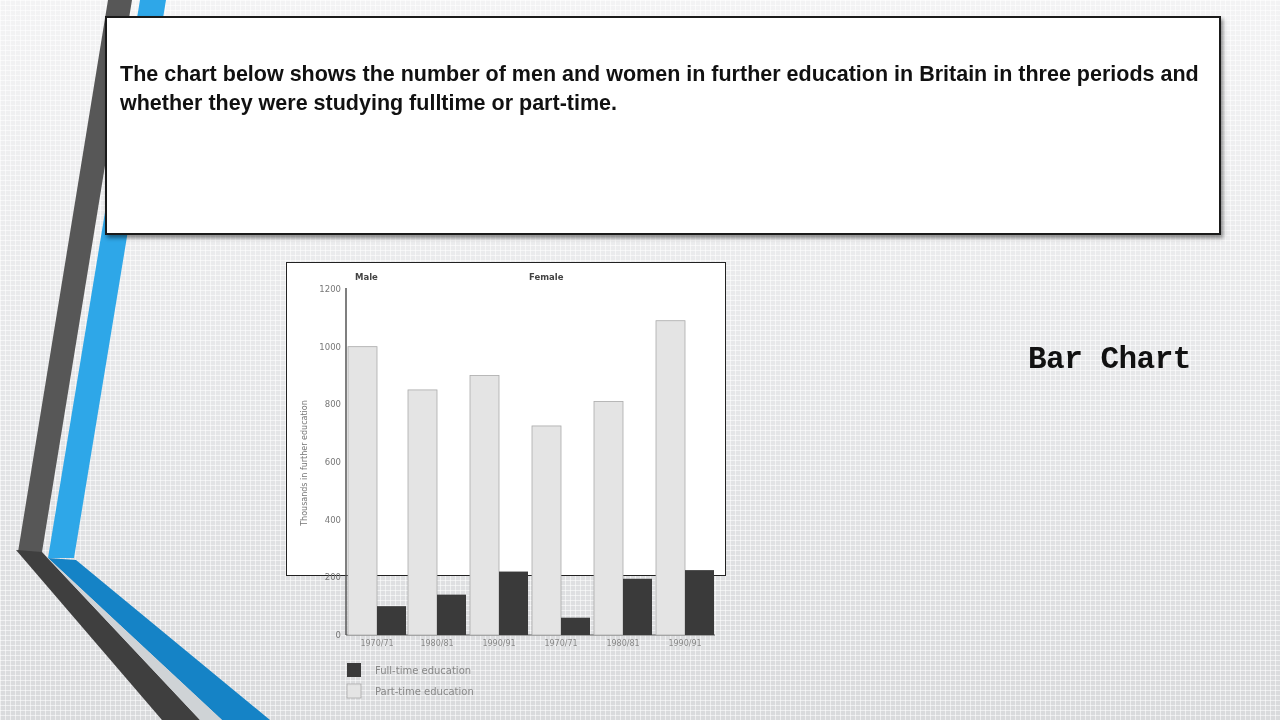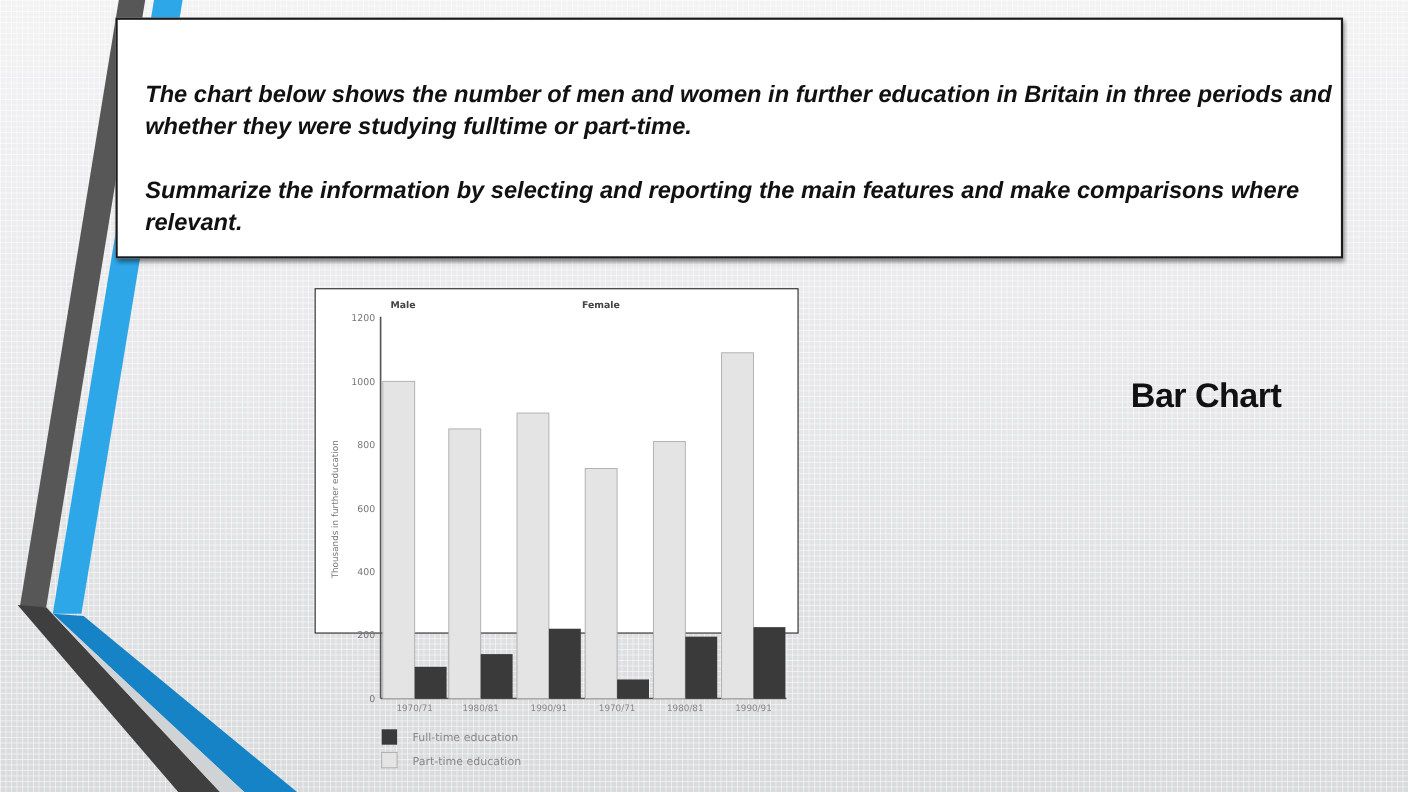--- a/index.html
+++ b/index.html
@@ -14,52 +14,51 @@
     font-family:"Liberation Sans", sans-serif;
   }
   .deco { position:absolute; left:0; top:0; width:1280px; height:720px; }
   .prompt-box {
     position:absolute; left:105px; top:16px; width:1116px; height:219px;
     background:#ffffff; border:2px solid #1a1a1a;
     box-shadow:2px 3px 4px rgba(0,0,0,0.45);
     box-sizing:border-box;
   }
   .prompt-para {
-    position:absolute; left:9px; margin:16px;
-    font-family:"Liberation Sans", sans-serif; font-weight:bold; font-style:italic;
+    position:absolute; left:9px; margin:4px;
+    font-family:"Liberation Sans", sans-serif; font-weight:bold; 
     font-size:21.5px; line-height:28.5px; color:#111;
     width:1100px;
   }
   .p1 { top:38px; }
   .p2 { top:125px; }
   .chart-frame {
     position:absolute; left:286px; top:262px; width:440px; height:314px;
     background:#ffffff; border:1.5px solid #222; box-sizing:border-box;
   }
   .slide-label {
     position:absolute; left:1028px; top:342px;
-    font-family:Liberation Sans, sans-serif; font-weight:bold; font-size:31px; color:#111;
+    font-family:Liberation Mono, monospace; font-weight:bold; font-size:31px; color:#111;
     letter-spacing:-0.5px;
   }
   svg text { font-family:"DejaVu Sans", sans-serif; }
 </style>
 </head>
 <body>
 
 <svg class="deco" viewBox="0 0 1280 720" xmlns="http://www.w3.org/2000/svg">
   <polygon points="108,0 132,0 42,552 18,552" fill="#575757"></polygon>
   <polygon points="140,0 166,0 74,558 48,558" fill="#2ea7e8"></polygon>
   <polygon points="16,550 42,552 200,720 162,720" fill="#3f3f3f"></polygon>
   <polygon points="48,558 76,560 270,720 222,720" fill="#1583c6"></polygon>
   <polygon points="42,552 48,558 222,720 200,720" fill="#cfd3d6"></polygon>
 </svg>
 
 <div class="prompt-box">
   <p class="prompt-para p1">The chart below shows the number of men and women in further education in Britain in three periods and whether they were studying fulltime or part-time.</p>
-  <p class="prompt-para p2">Summarize the information by selecting and reporting the main features and make comparisons where relevant.</p>
 </div>
 
 <div class="chart-frame">
   <svg id="chart" width="437" height="444" viewBox="0 0 437 444" xmlns="http://www.w3.org/2000/svg">
     <g id="group-labels">
         <text x="68" y="17" font-size="8.5" font-weight="bold" fill="#444">Male</text>
         <text x="242" y="17" font-size="8.5" font-weight="bold" fill="#444">Female</text>
       </g>
     <text id="ylabel" transform="translate(20,200) rotate(-90)" text-anchor="middle" font-size="8" fill="#777">Thousands in further education</text>
     <g id="yticks">

